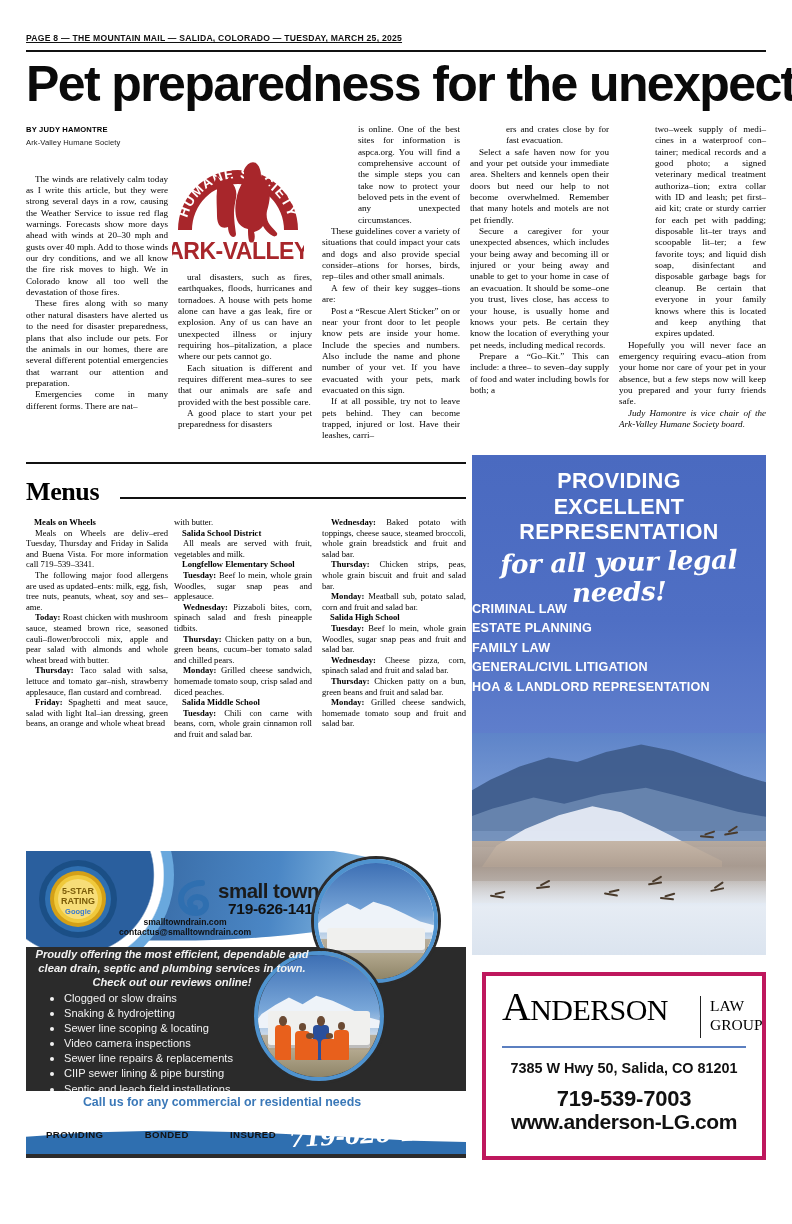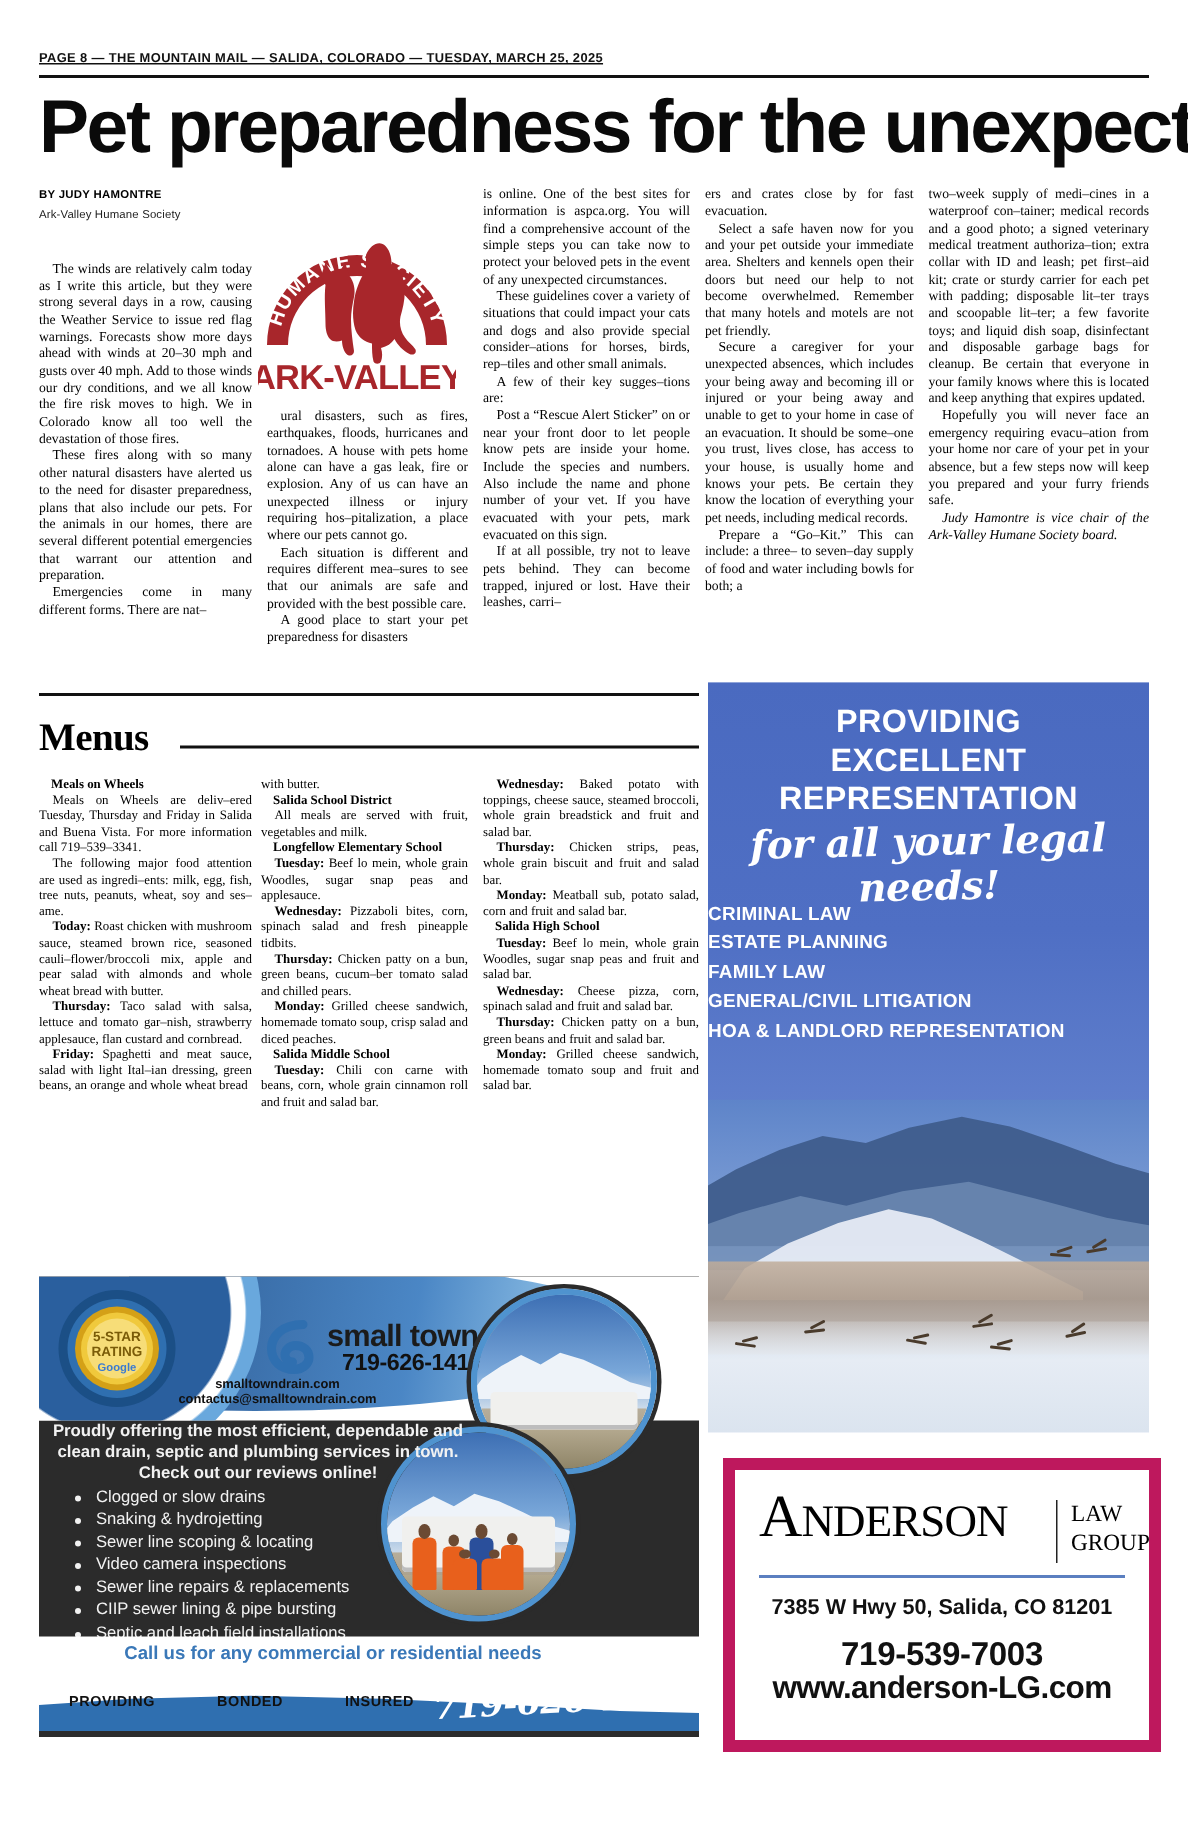--- a/index.html
+++ b/index.html
@@ -15,21 +15,21 @@
     font-family:"Liberation Sans",sans-serif;font-weight:bold;font-size:50px;line-height:52px;
     letter-spacing:-1.6px;color:#0a0a0a;white-space:nowrap;}
 
   
   .byline{font-family:"Liberation Sans",sans-serif;font-weight:bold;font-size:7.6px;letter-spacing:.2px;margin:0 0 2px 0;}
   .byline-sub{font-family:"Liberation Sans",sans-serif;font-size:7.6px;letter-spacing:.1px;margin:0 0 25px 0;color:#222;}
 
   .art-col{position:absolute;top:124px;font-size:9.1px;line-height:11.35px;text-align:justify;
            font-family:"Liberation Serif",serif;}
   .art-col p{margin:0;text-indent:9px;}
-  .art-col p.noind{text-indent:0;}
+  .art-col p.noind{text-indent:0;margin-left:36px;}
   .c1{left:26px;width:142px;}
   .c2{left:178px;width:134px;}
   .c3{left:322px;width:138px;}
   .c4{left:470px;width:139px;}
   .c5{left:619px;width:147px;}
 
   
   .logo-wrap{position:absolute;left:172px;top:126px;width:132px;height:140px;}
   .logo-svg{display:block;width:132px;height:140px;}
 
@@ -74,21 +74,21 @@
     background:linear-gradient(180deg,#c0ad9a 0%,#a89482 40%,#c8c2bd 100%);opacity:.85;}
   .lp-mist{position:absolute;left:0;top:148px;width:294px;height:74px;
     background:linear-gradient(180deg,rgba(236,241,248,.25) 0%,#e6ecf4 35%,#dbe4ef 100%);}
   .goose{position:absolute;width:20px;height:7px;}
   .goose:before,.goose:after{content:"";position:absolute;background:#4a3b2c;}
   .goose:before{left:0;top:2.5px;width:14px;height:2.4px;border-radius:2px;}
   .goose:after{left:4px;top:-1px;width:11px;height:2.2px;border-radius:2px;transform:rotate(-22deg);}
 
   
   .anderson-outer{position:absolute;left:482px;top:972px;width:276px;height:180px;background:#fff;
-    border:8px solid #be185d;box-shadow:0 0 0 3px #fff;}
+    border:4px solid #be185d;box-shadow:0 0 0 3px #fff;}
   .and-name{position:absolute;left:16px;top:14px;width:206px;
     font-family:"Liberation Serif",serif;font-size:30px;line-height:34px;letter-spacing:-.6px;color:#000;}
   .and-name .cap{font-size:40px;}
   .and-div{position:absolute;left:214px;top:20px;width:1.4px;height:42px;background:#222;}
   .and-lg{position:absolute;left:224px;top:20px;font-family:"Liberation Serif",serif;font-size:15.5px;line-height:19px;color:#000;}
   .and-rule{position:absolute;left:16px;top:70px;width:244px;height:2.4px;background:#5b7fc0;}
   .and-addr{position:absolute;left:0;top:84px;width:100%;text-align:center;
     font-family:"Liberation Sans",sans-serif;font-weight:bold;font-size:14.4px;color:#111;}
   .and-phone{position:absolute;left:0;top:110px;width:100%;text-align:center;
     font-family:"Liberation Sans",sans-serif;font-weight:bold;font-size:22px;color:#111;letter-spacing:-.2px;}
@@ -120,21 +120,21 @@
   .pc-mtn{position:absolute;left:-6%;top:26%;width:112%;height:34%;background:#eef3f9;
     clip-path:polygon(0 100%,8% 66%,18% 44%,28% 26%,38% 42%,48% 22%,60% 34%,72% 52%,84% 72%,100% 86%,100% 100%);}
   .pc-truck{position:absolute;left:8%;top:56%;width:84%;height:22%;background:#f0f0ee;border-radius:3px;box-shadow:inset 0 -3px 0 #bdbdbd;}
   .pc-ground{position:absolute;left:0;bottom:0;width:100%;height:22%;background:linear-gradient(180deg,#b3a88e,#8f8568);}
   .crew{position:absolute;left:0;bottom:14%;width:100%;height:46%;}
   .person{position:absolute;bottom:0;width:13%;height:62%;background:#e8601c;border-radius:4px 4px 1px 1px;}
   .person.blue{background:#2a4f9b;}
   .person:after{content:"";position:absolute;left:26%;top:-26%;width:48%;height:28%;background:#6b4a33;border-radius:50%;}
 
   .drain-tag{position:absolute;left:0;top:96px;width:292px;text-align:center;color:#f2f2f2;
-    font-family:"Liberation Sans",sans-serif;font-weight:bold;font-size:11.2px;line-height:14.2px;}
+    font-family:"Liberation Sans",sans-serif;font-style:italic;font-weight:bold;font-size:11.2px;line-height:14.2px;}
   .drain-bullets{position:absolute;left:20px;top:140px;width:270px;color:#f2f2f2;
     font-family:"Liberation Sans",sans-serif;font-size:11.1px;line-height:15.1px;list-style:none;margin:0;padding:0;}
   .drain-bullets li{position:relative;padding-left:18px;}
   .drain-bullets li:before{content:"";position:absolute;left:4px;top:6px;width:4px;height:4px;background:#f2f2f2;border-radius:50%;}
 
   .drain-foot{position:absolute;left:0;top:240px;width:440px;height:63px;background:#fff;overflow:hidden;}
   .drain-call{position:absolute;left:0;top:4px;width:392px;text-align:center;color:#3a78b8;
     font-family:"Liberation Sans",sans-serif;font-weight:bold;font-size:12.4px;}
   .drain-247{position:absolute;left:0;top:18px;width:392px;text-align:center;color:#111;
     font-family:"Liberation Sans",sans-serif;font-weight:bold;font-size:12.6px;}
@@ -215,21 +215,21 @@
     <p style="font-style:italic;">Judy Hamontre is vice chair of the Ark-Valley Humane Society board.</p>
   </div>
 
   <div class="rule-mid"></div>
   <div class="menus-title">Menus</div>
   <div class="menus-rule"></div>
 
   <div class="menu-col m1">
     <p class="hd">Meals on Wheels</p>
     <p>Meals on Wheels are deliv–ered Tuesday, Thursday and Friday in Salida and Buena Vista. For more information call 719–539–3341.</p>
-    <p>The following major food attention are used as ingredi–ents: milk, egg, fish, tree nuts, peanuts, wheat, soy and ses–ame.</p>
+    <p>The following major food allergens are used as updated–ents: milk, egg, fish, tree nuts, peanuts, wheat, soy and ses–ame.</p>
     <p><b>Today:</b><span> Roast chicken with mushroom sauce, steamed brown rice, seasoned cauli–flower/broccoli mix, apple and pear salad with almonds and whole wheat bread with butter.</span></p>
     <p><b>Thursday:</b><span> Taco salad with salsa, lettuce and tomato gar–nish, strawberry applesauce, flan custard and cornbread.</span></p>
     <p><b>Friday:</b><span> Spaghetti and meat sauce, salad with light Ital–ian dressing, green beans, an orange and whole wheat bread</span></p>
   </div>
 
   <div class="menu-col m2">
     <p class="noind" style="text-indent:0;">with butter.</p>
     <p class="hd">Salida School District</p>
     <p>All meals are served with fruit, vegetables and milk.</p>
     <p class="hd2">Longfellow Elementary School</p>

